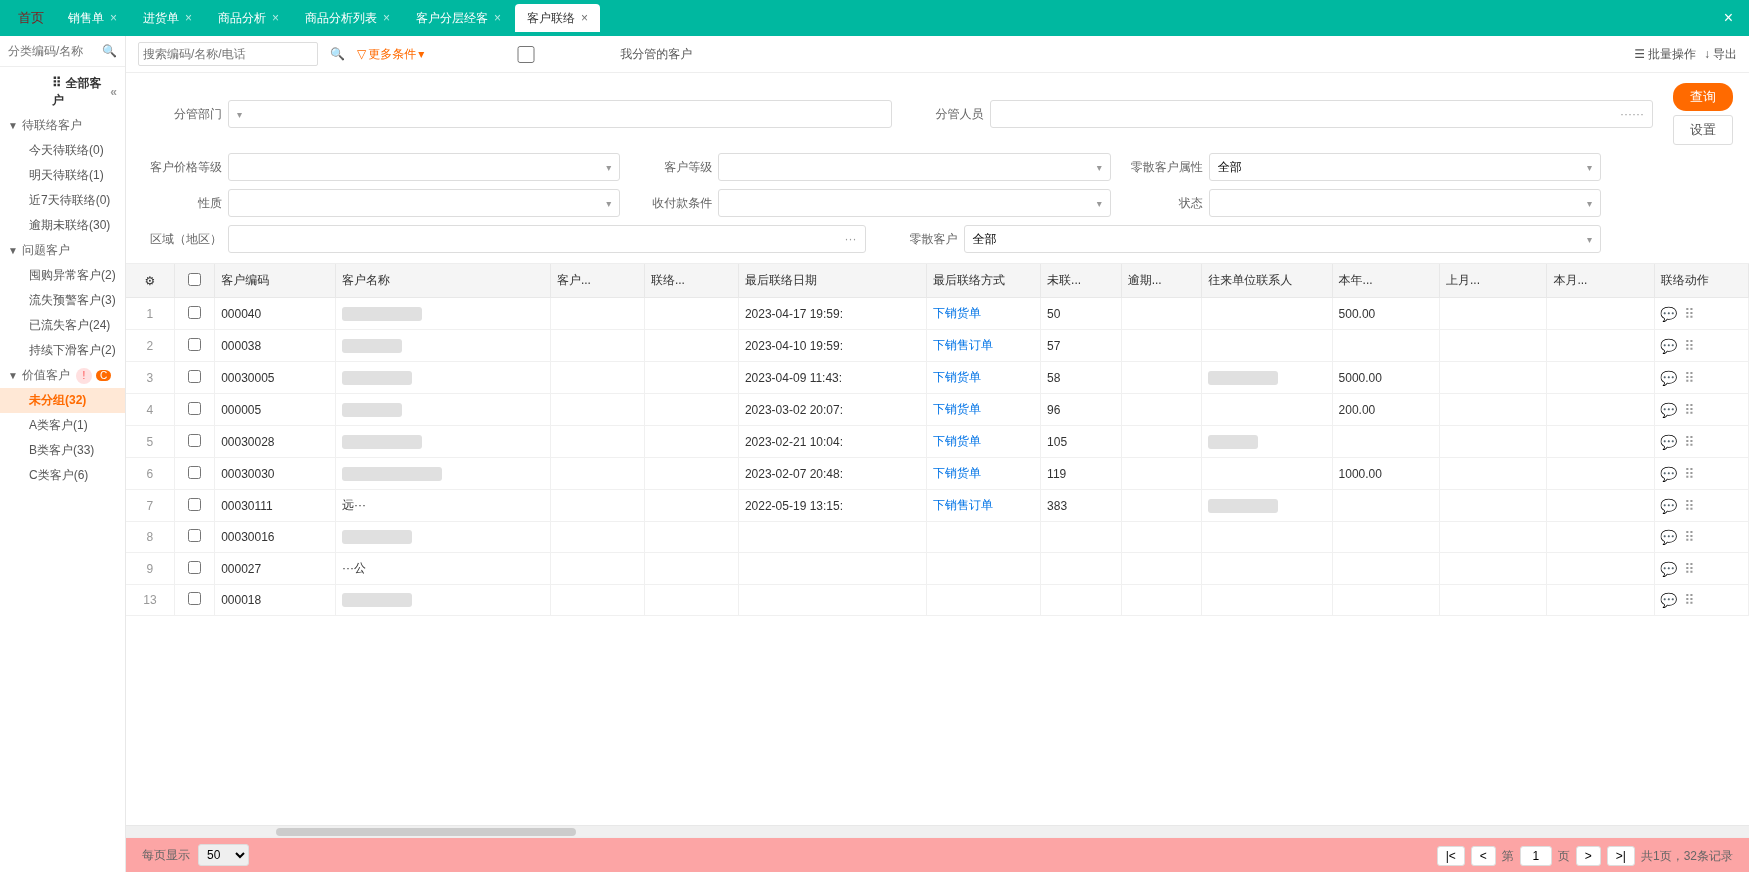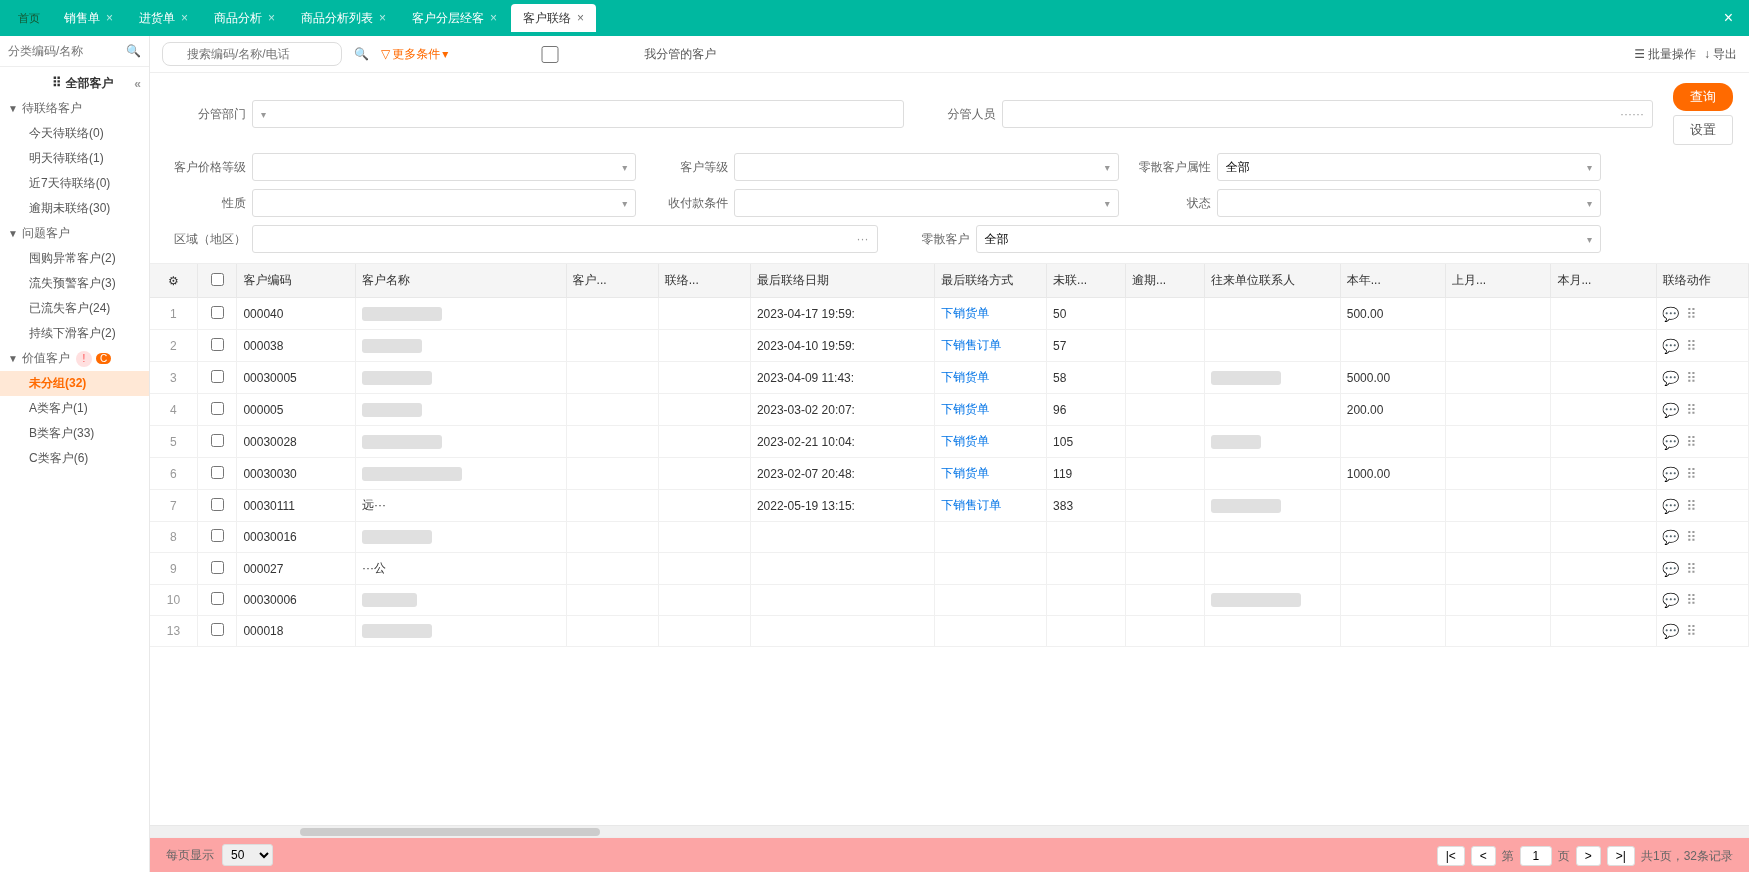--- a/index.html
+++ b/index.html
@@ -21,32 +21,32 @@
       height: 28px;
       color: #fff;
       border-radius: 4px 4px 0 0;
       cursor: pointer;
       font-size: 13px;
       gap: 6px;
       white-space: nowrap;
     }
     .nav-tab.active { background: #fff; color: #333; }
     .nav-tab .close-icon { font-size: 12px; opacity: 0.7; }
-    .nav-home { color: #14532d; font-size: 11px; padding: 0 10px; cursor: pointer; }
+    .nav-home { color: #7f1d1d; font-size: 13px; padding: 0 10px; cursor: pointer; }
     .nav-close-all { color: #fff; font-size: 16px; margin-left: auto; cursor: pointer; padding: 0 8px; }
 
     
     .main-layout {
       display: flex;
       height: calc(100vh - 36px);
     }
 
     
     .sidebar {
-      width: 150px;
+      width: 126px;
       background: #fff;
       border-right: 1px solid #e8e8e8;
       display: flex;
       flex-direction: column;
       overflow-y: auto;
       flex-shrink: 0;
     }
     .sidebar-search {
       display: flex;
       align-items: center;
@@ -104,22 +104,22 @@
     .filter-bar {
       display: flex;
       align-items: center;
       padding: 6px 12px;
       background: #fff;
       border-bottom: 1px solid #eee;
       gap: 12px;
     }
     .filter-bar input {
       border: 1px solid #ddd;
-      border-radius: 8px;
-      padding: 4px 24px;
+      border-radius: 2px;
+      padding: 4px 4px;
       width: 180px;
       outline: none;
       font-size: 12px;
     }
     .filter-search-icon { color: #999; cursor: pointer; }
     .filter-more { color: #ff6a00; cursor: pointer; display: flex; align-items: center; gap: 2px; }
     .filter-checkbox { display: flex; gap: 4px; color: #555; cursor: pointer; }
     .toolbar-right { margin-left: auto; display: flex; gap: 8px; align-items: center; }
     .toolbar-btn { display: flex; align-items: center; gap: 3px; color: #555; cursor: pointer; font-size: 12px; }
 
@@ -684,42 +684,20 @@
               <td class="col-lastmonth"></td>
               <td class="col-thismonth"></td>
               <td class="col-action">
                 <div class="action-icons">
                   <span class="action-icon">💬</span>
                   <span class="action-icon">⠿</span>
                 </div>
               </td>
             </tr>
             <tr>
-              <td class="col-index">10</td>
-              <td class="col-checkbox"><input type="checkbox" style=""></td>
-              <td class="col-code">00030006</td>
-              <td class="col-name"><span class="blurred" style="width: 55px;"></span></td>
-              <td class="col-type"></td>
-              <td class="col-contact"></td>
-              <td class="col-date"></td>
-              <td class="col-method"></td>
-              <td class="col-nocontact"></td>
-              <td class="col-overdue"></td>
-              <td class="col-contacts"><span class="blurred" style="width: 90px;"></span></td>
-              <td class="col-thisyear"></td>
-              <td class="col-lastmonth"></td>
-              <td class="col-thismonth"></td>
-              <td class="col-action">
-                <div class="action-icons">
-                  <span class="action-icon">💬</span>
-                  <span class="action-icon">⠿</span>
-                </div>
-              </td>
-            </tr>
-            <tr>
               <td class="col-index">13</td>
               <td class="col-checkbox"><input type="checkbox" style=""></td>
               <td class="col-code">000018</td>
               <td class="col-name"><span class="blurred" style="width: 70px;"></span></td>
               <td class="col-type"></td>
               <td class="col-contact"></td>
               <td class="col-date"></td>
               <td class="col-method"></td>
               <td class="col-nocontact"></td>
               <td class="col-overdue"></td>

